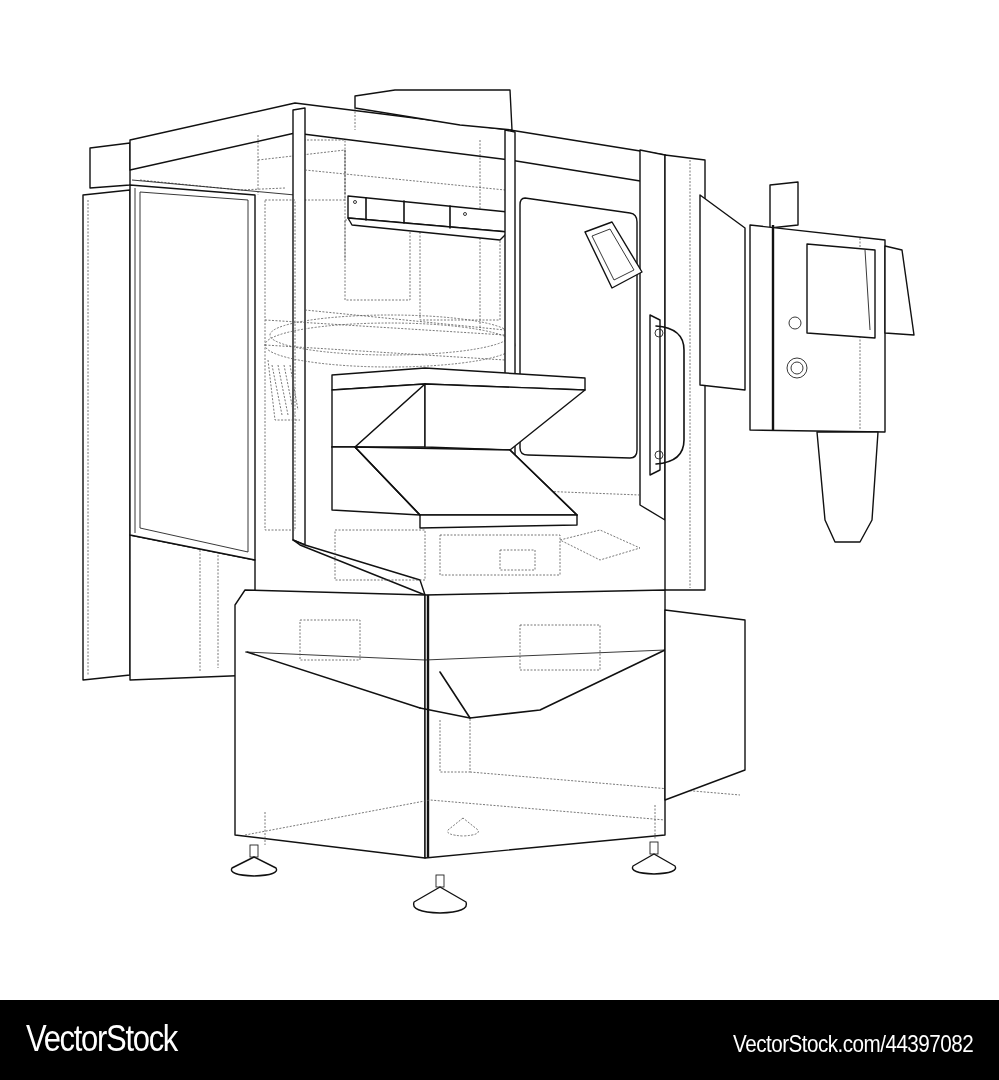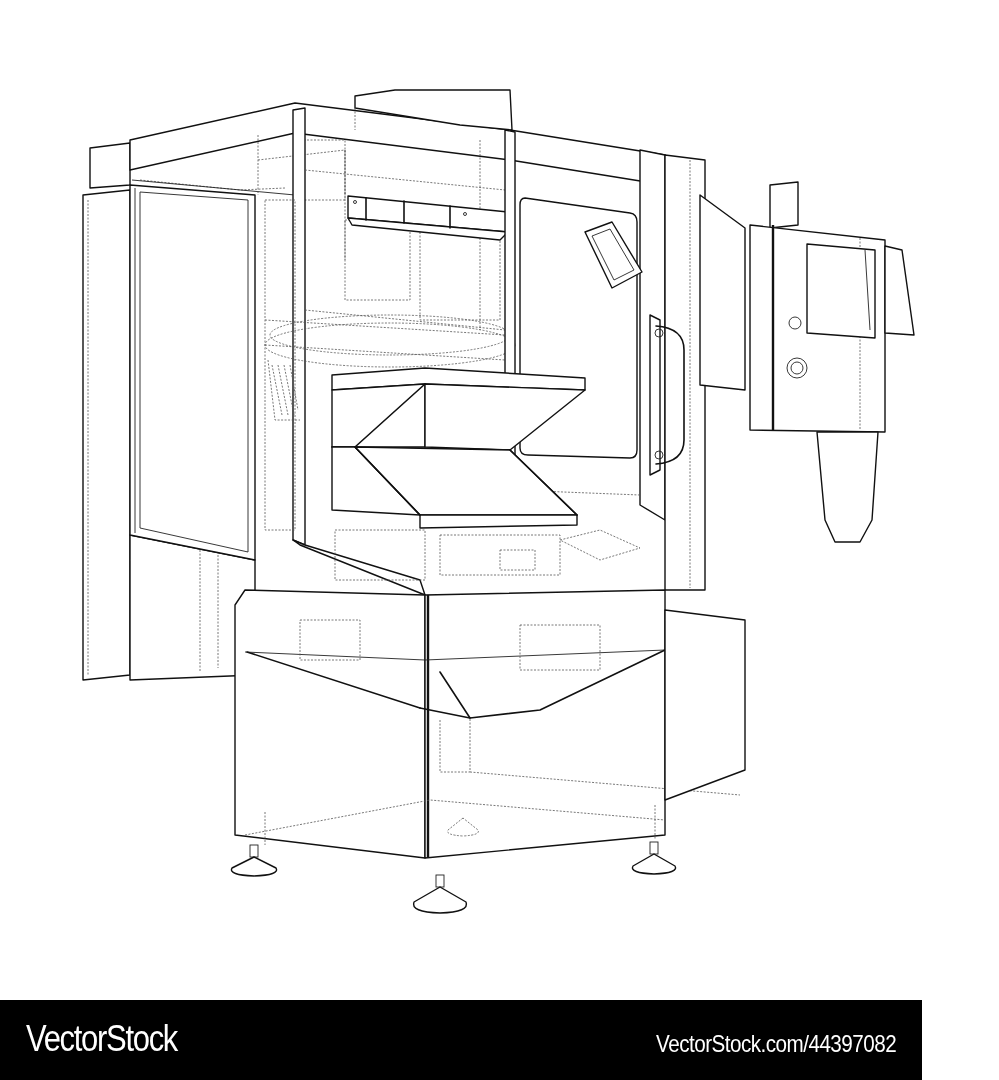--- a/index.html
+++ b/index.html
@@ -4,21 +4,21 @@
 <style>
   html,body{margin:0;padding:0;background:#fff;}
   body{width:999px;height:1080px;overflow:hidden;position:relative;font-family:"Liberation Sans",sans-serif;}
   #art{position:absolute;left:0;top:0;width:999px;height:1000px;background:#fff;}
   #art svg{width:999px;height:1000px;display:block;}
   .s{fill:none;stroke:#111;stroke-width:1.6;stroke-linejoin:round;stroke-linecap:round;}
   .t{fill:none;stroke:#222;stroke-width:0.9;}
   .d{fill:none;stroke:#555;stroke-width:0.8;stroke-dasharray:2 1.5;}
   .w{fill:#fff;stroke:#111;stroke-width:1.4;stroke-linejoin:round;}
   .h{fill:none;stroke:#111;stroke-width:2.4;}
-  #footer{position:absolute;left:0;top:1000px;width:922px;height:80px;background:#000;color:#fff;}
+  #footer{position:absolute;left:0;top:1000px;width:999px;height:80px;background:#000;color:#fff;}
   #brand{position:absolute;left:26px;top:18px;font-size:36px;letter-spacing:-1.5px;font-weight:400;transform:scaleX(0.86);transform-origin:left center;}
   #ref{position:absolute;right:26px;top:30px;font-size:24px;letter-spacing:-0.6px;transform:scaleX(0.86);transform-origin:right center;}
 </style>
 </head>
 <body>
 
 <div id="art">
 <svg viewBox="0 0 999 1000" xmlns="http://www.w3.org/2000/svg">
 
   <g>

